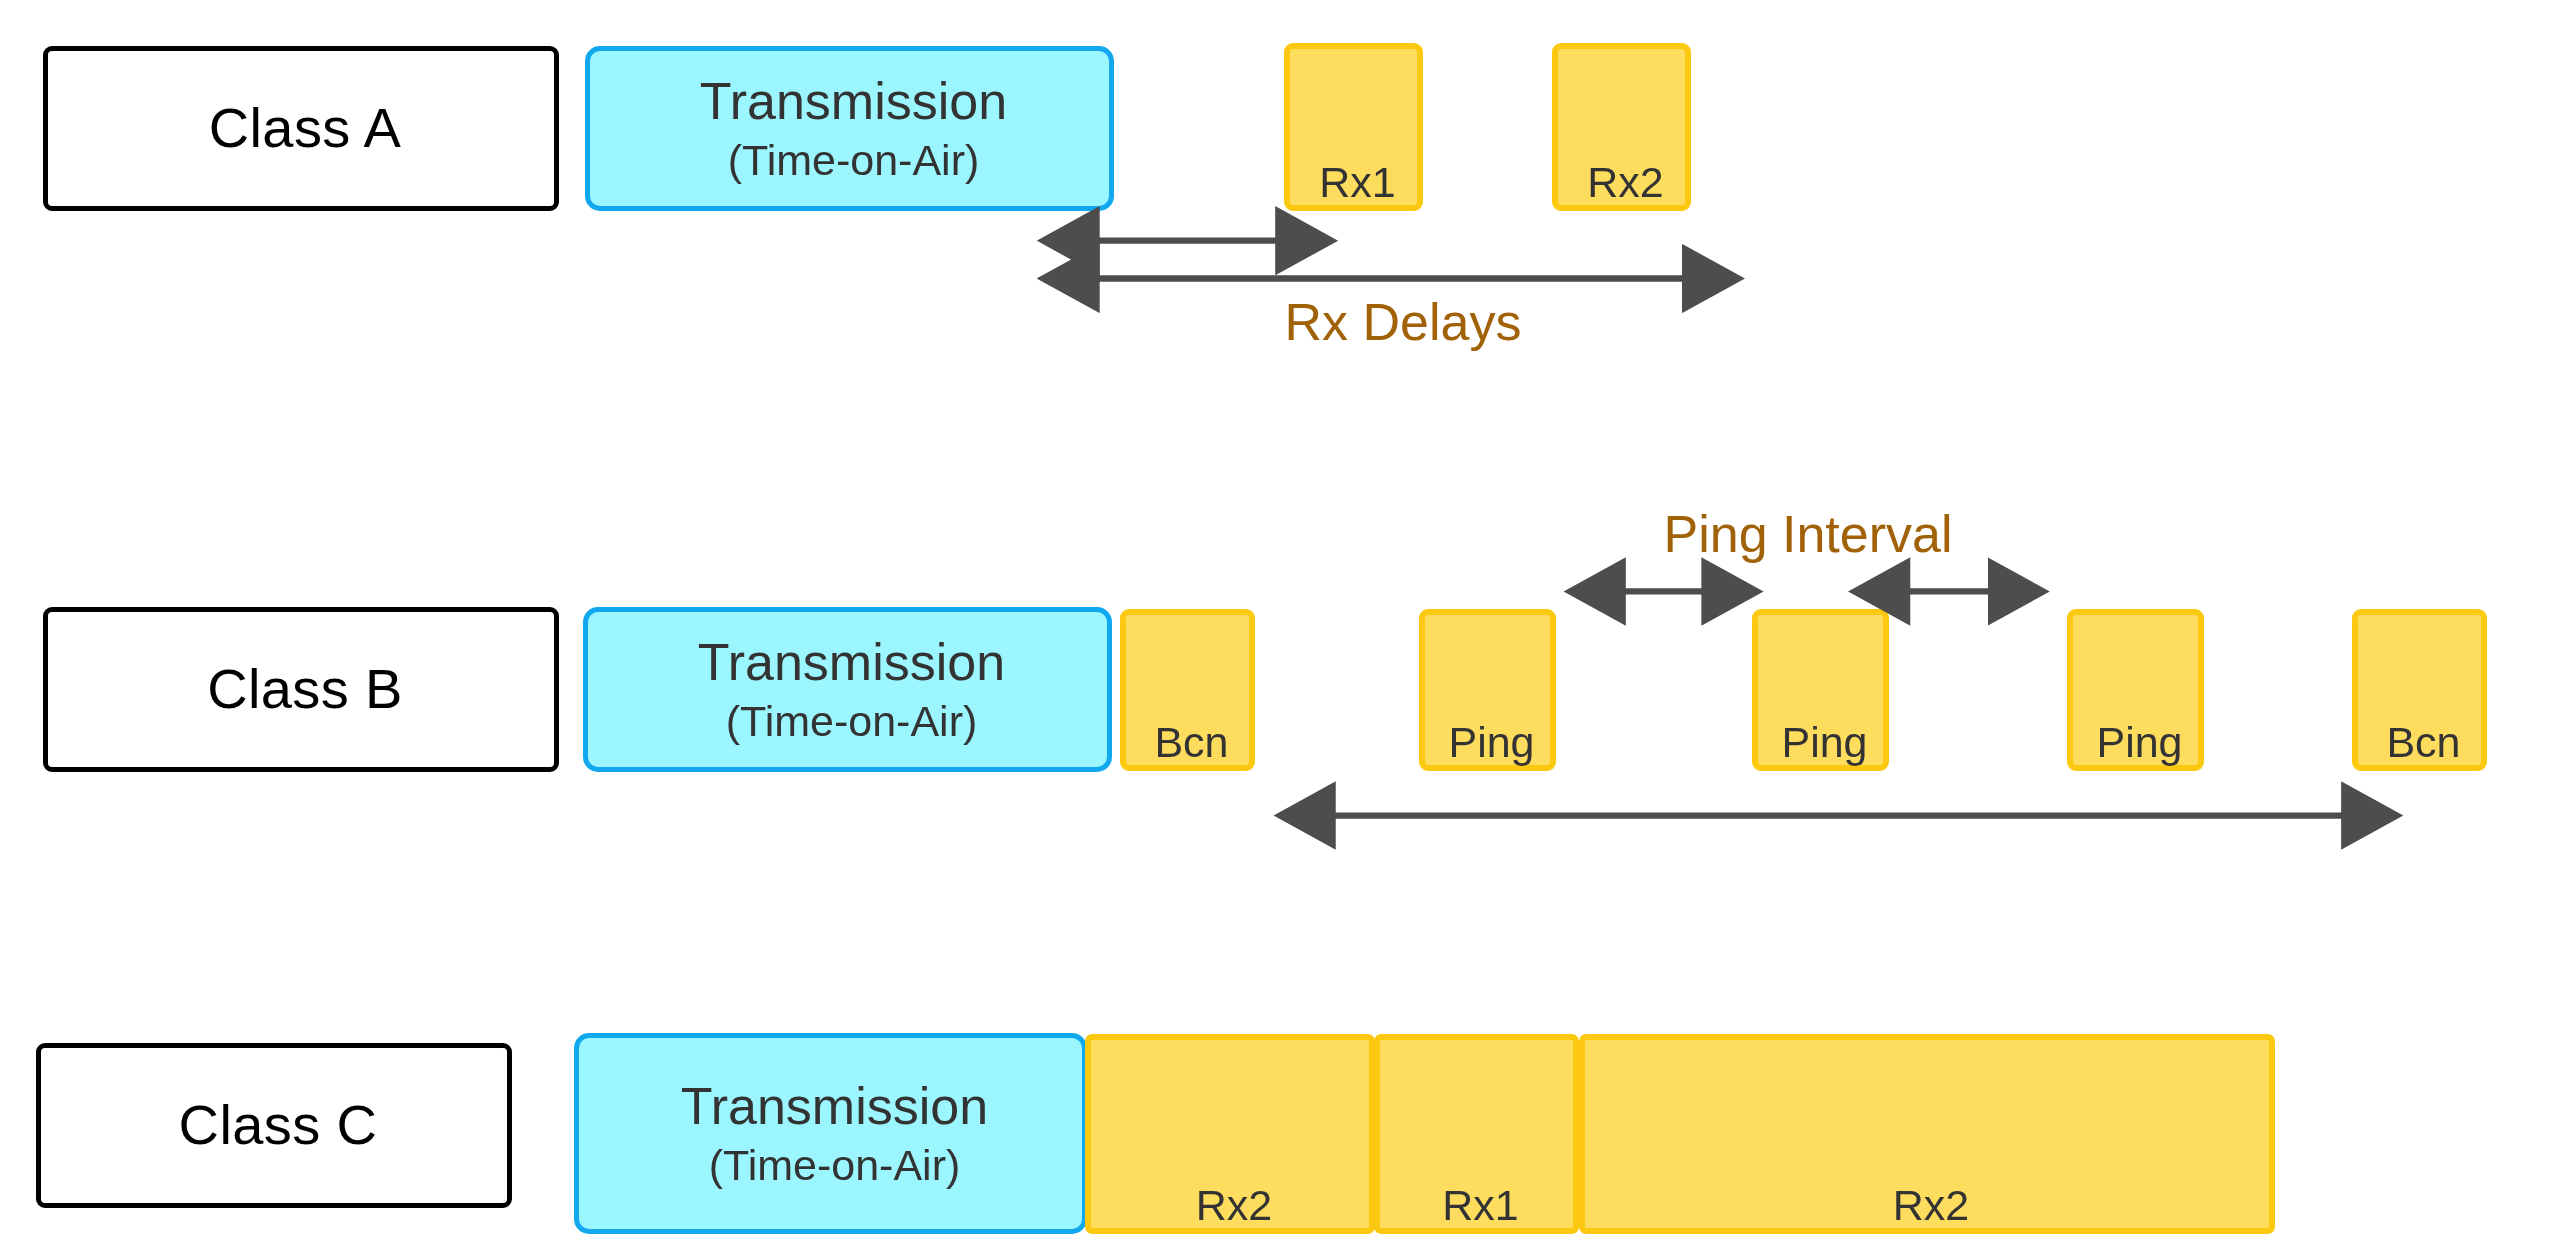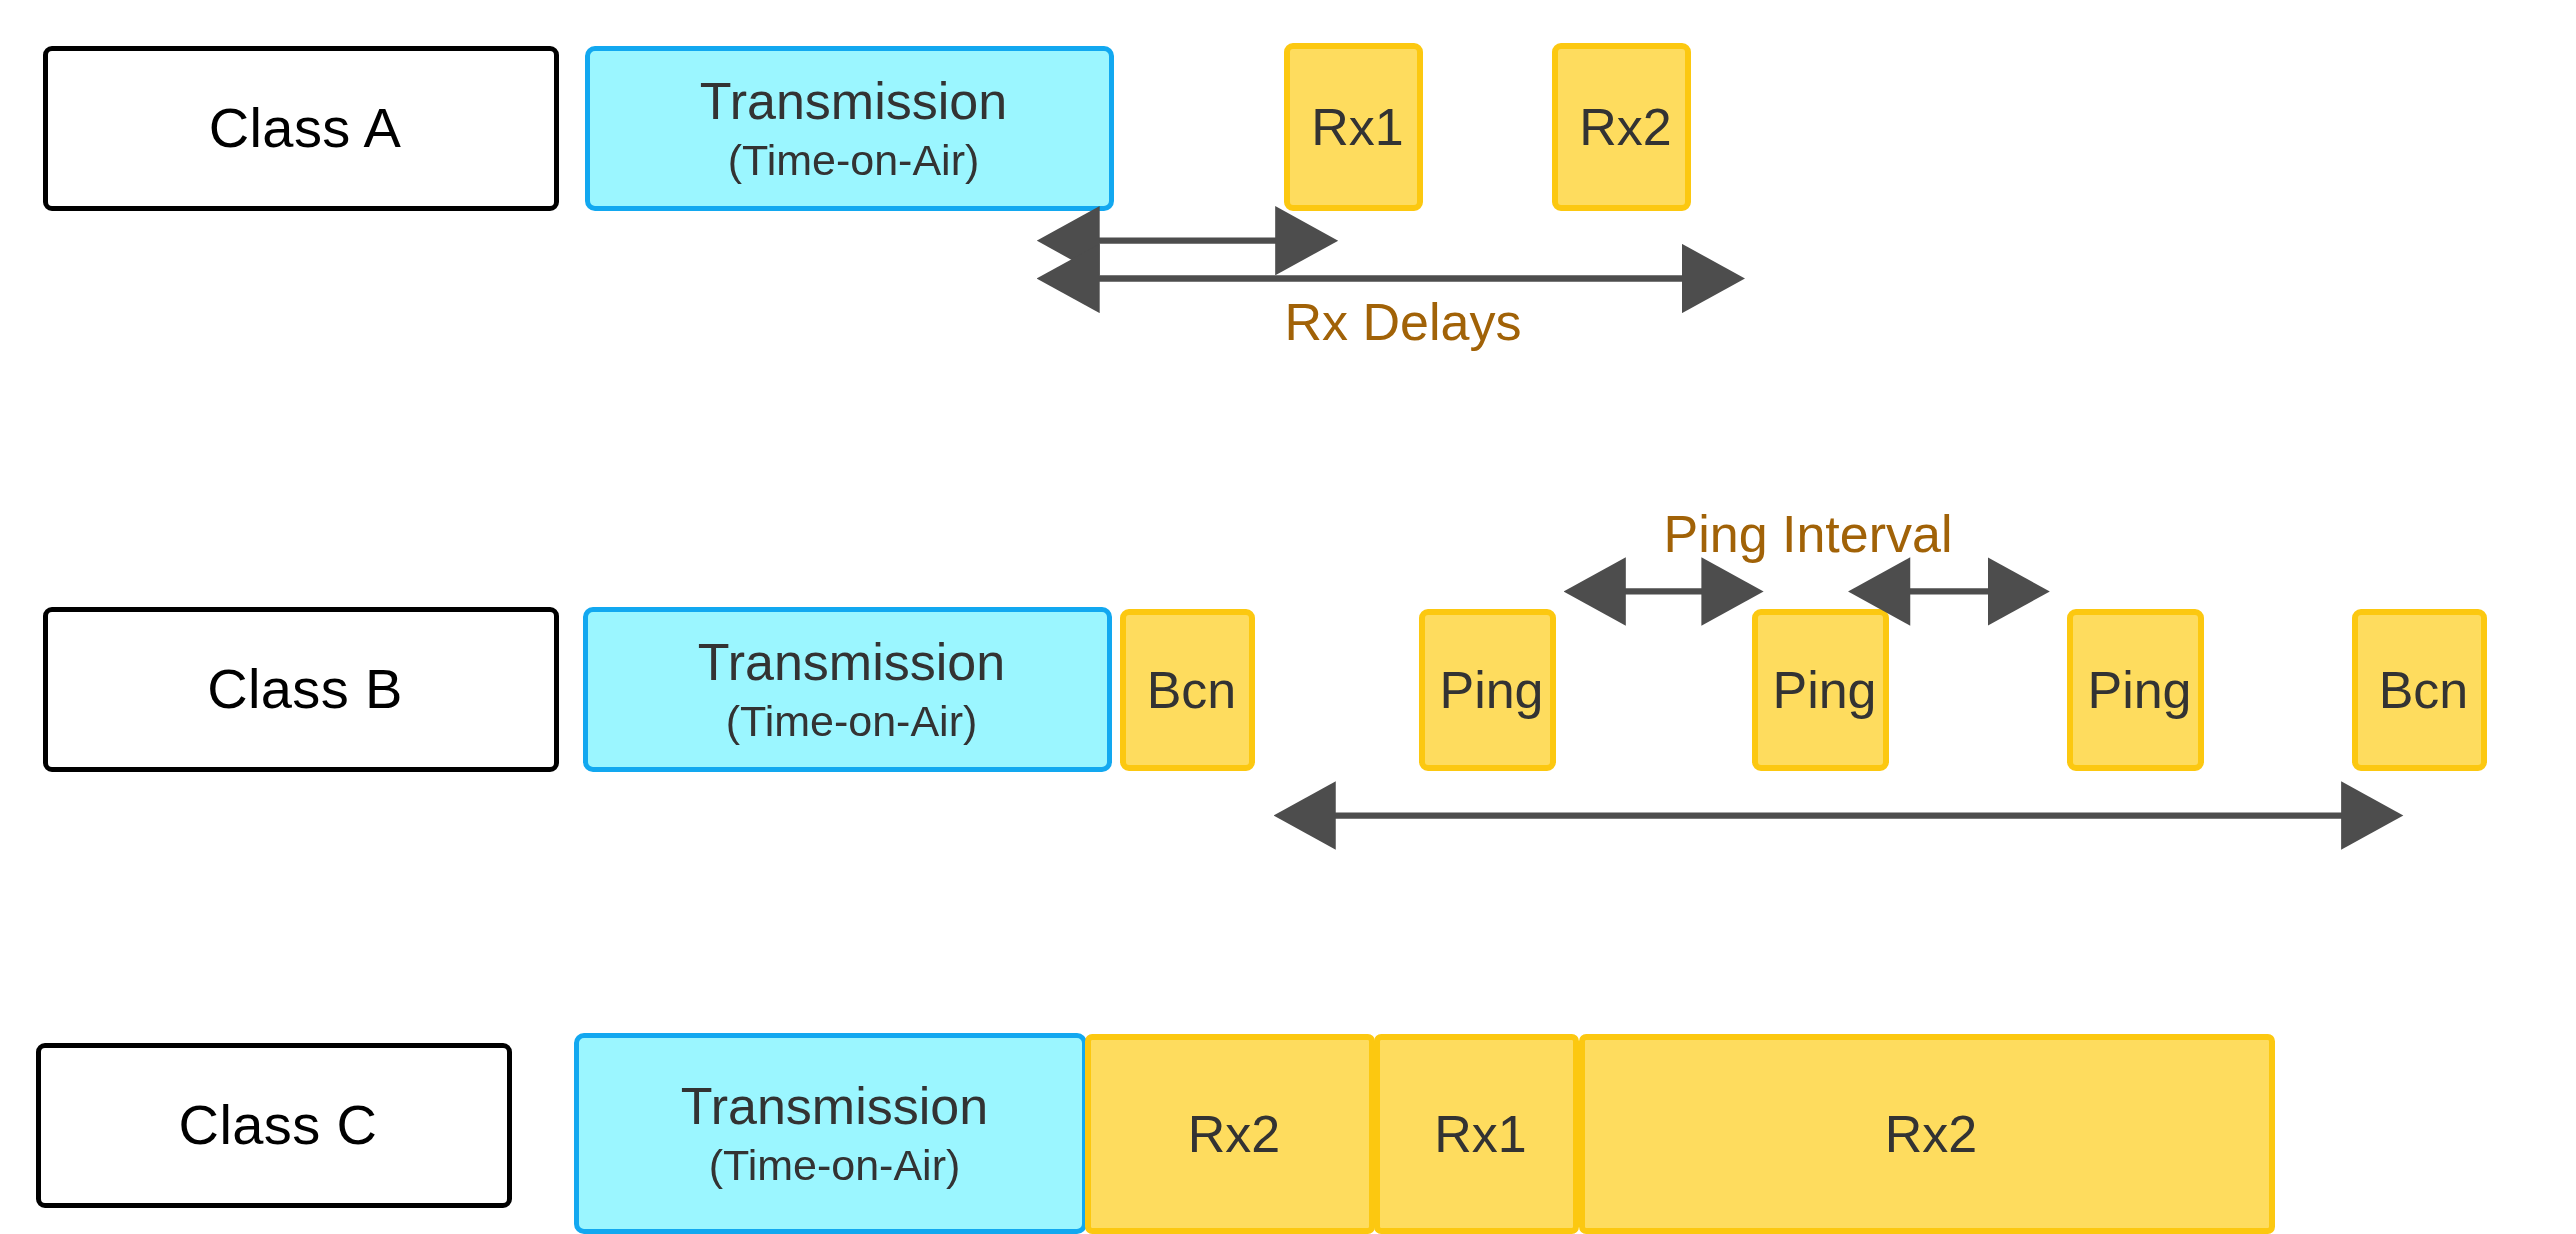--- a/index.html
+++ b/index.html
@@ -38,34 +38,35 @@
     border-radius: 9px;
     color: #000000;
     font-size: 56px;
     letter-spacing: 0.4px;
   }
 
   
   .tx-box {
     background: #9BF6FF;
     border: 5.4px solid #12A8F0;
-    border-radius: 10px;
+    border-radius: 15px;
     font-size: 52px;
   }
   .tx-box .tx-sub {
     font-size: 43px;
     margin-top: 10px;
   }
 
   
   .slot-box {
     background: #FEDC5E;
     border: 6.3px solid #FCC810;
     border-radius: 9px;
-    font-size: 52px;
+    font-size: 43px;
+    justify-content: flex-end;
   }
   .slot-box.square {
     border-radius: 7.2px;
   }
 
   
   .arrow-label {
     position: absolute;
     color: #a16207;
     font-size: 52px;

